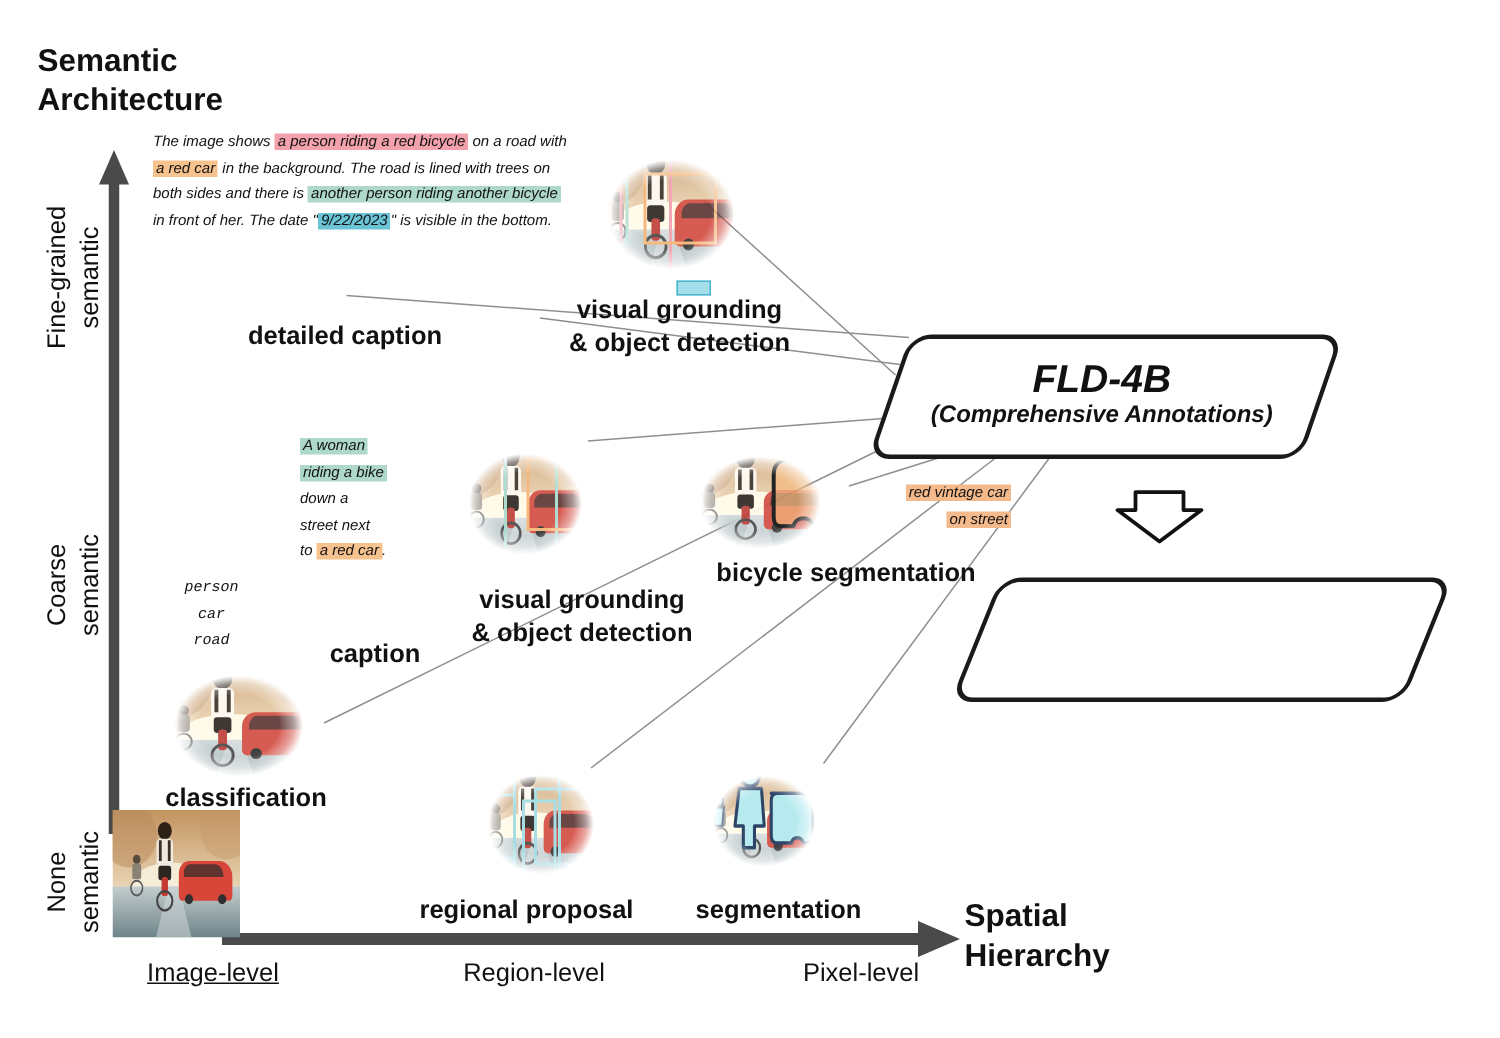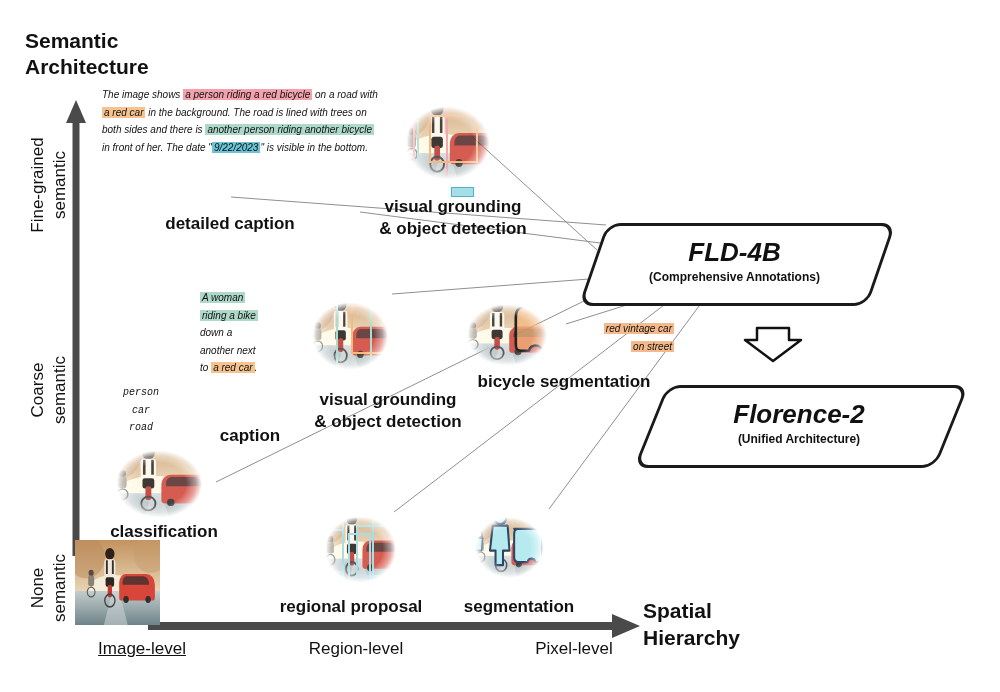--- a/index.html
+++ b/index.html
@@ -27,21 +27,21 @@
   .photo-fade{opacity:.92;filter:saturate(.85) brightness(1.06);
     -webkit-mask-image:radial-gradient(ellipse 50% 50% at 50% 50%,#000 46%,rgba(0,0,0,.55) 62%,transparent 73%);
             mask-image:radial-gradient(ellipse 50% 50% at 50% 50%,#000 46%,rgba(0,0,0,.55) 62%,transparent 73%);}
   .bbox{position:absolute;background:transparent;}
   .ov{position:absolute;left:0;top:0;width:100%;height:100%;overflow:visible;}
   
   .skew-box{position:absolute;background:#fff;border:3px solid #1a1a1a;border-radius:14px;
             transform:skewX(-19deg);transform-origin:0 0;}
   .box-text{position:absolute;display:flex;flex-direction:column;justify-content:center;align-items:center;}
   .box-title{font-size:26px;font-weight:bold;font-style:italic;line-height:30px;}
-  .box-sub{font-size:12px;font-weight:bold;line-height:20px;}
+  .box-sub{font-size:16px;font-weight:bold;font-style:italic;line-height:20px;}
 </style>
 </head>
 <body>
 
 <div id="canvas">
 
   <svg width="0" height="0" style="position:absolute" aria-hidden="true">
     <defs>
       <linearGradient id="gTrees" x1="0" y1="0" x2="0" y2="1">
         <stop offset="0" stop-color="#c2935f"></stop>
@@ -139,30 +139,26 @@
   <div class="box-text" style="left:592px;top:223px;width:285px;height:77px;">
     <div class="box-title">FLD-4B</div>
     <div class="box-sub">(Comprehensive Annotations)</div>
   </div>
 
   <svg class="abs" style="left:738px;top:324px;" width="72" height="42">
     <polygon points="19,4 51,4 51,16 63,16 35,37 7,16 19,16" fill="#fff" stroke="#111" stroke-width="2.5" stroke-linejoin="round"></polygon>
   </svg>
 
   <div class="skew-box" style="left:667px;top:385px;width:296px;height:77px;transform:skewX(-22deg);"></div>
-  <div class="box-text" style="left:650px;top:385px;width:298px;height:77px;">
-    <div class="box-title">Florence-2</div>
-    <div class="box-sub">(Unified Architecture)</div>
-  </div>
 
   <div class="abs cap-text" style="left:200px;top:289px;width:110px;">
       <div><span class="hl hl-teal">A woman</span></div>
       <div><span class="hl hl-teal">riding a bike</span></div>
       <div><span>down a</span></div>
-      <div><span>another next</span></div>
+      <div><span>street next</span></div>
       <div><span>to </span><span class="hl hl-orange">a red car</span><span>.</span></div>
     </div>
   <div class="abs task-label" style="left:190px;top:389px;width:120px;margin-top:36px;">caption</div>
 
   <div class="photo photo-fade" style="left:298px;top:290px;width:104px;height:92px;">
     <svg viewBox="0 0 100 80" preserveAspectRatio="none">
         <use href="#scene"></use>
       </svg>
     <div class="bbox" style="left:37%;top:3%;width:30%;height:92%;border:2px solid var(--box_teal);"></div>
     <div class="bbox" style="left:51%;top:16%;width:44%;height:49%;border:2px solid var(--box_orange);"></div>

